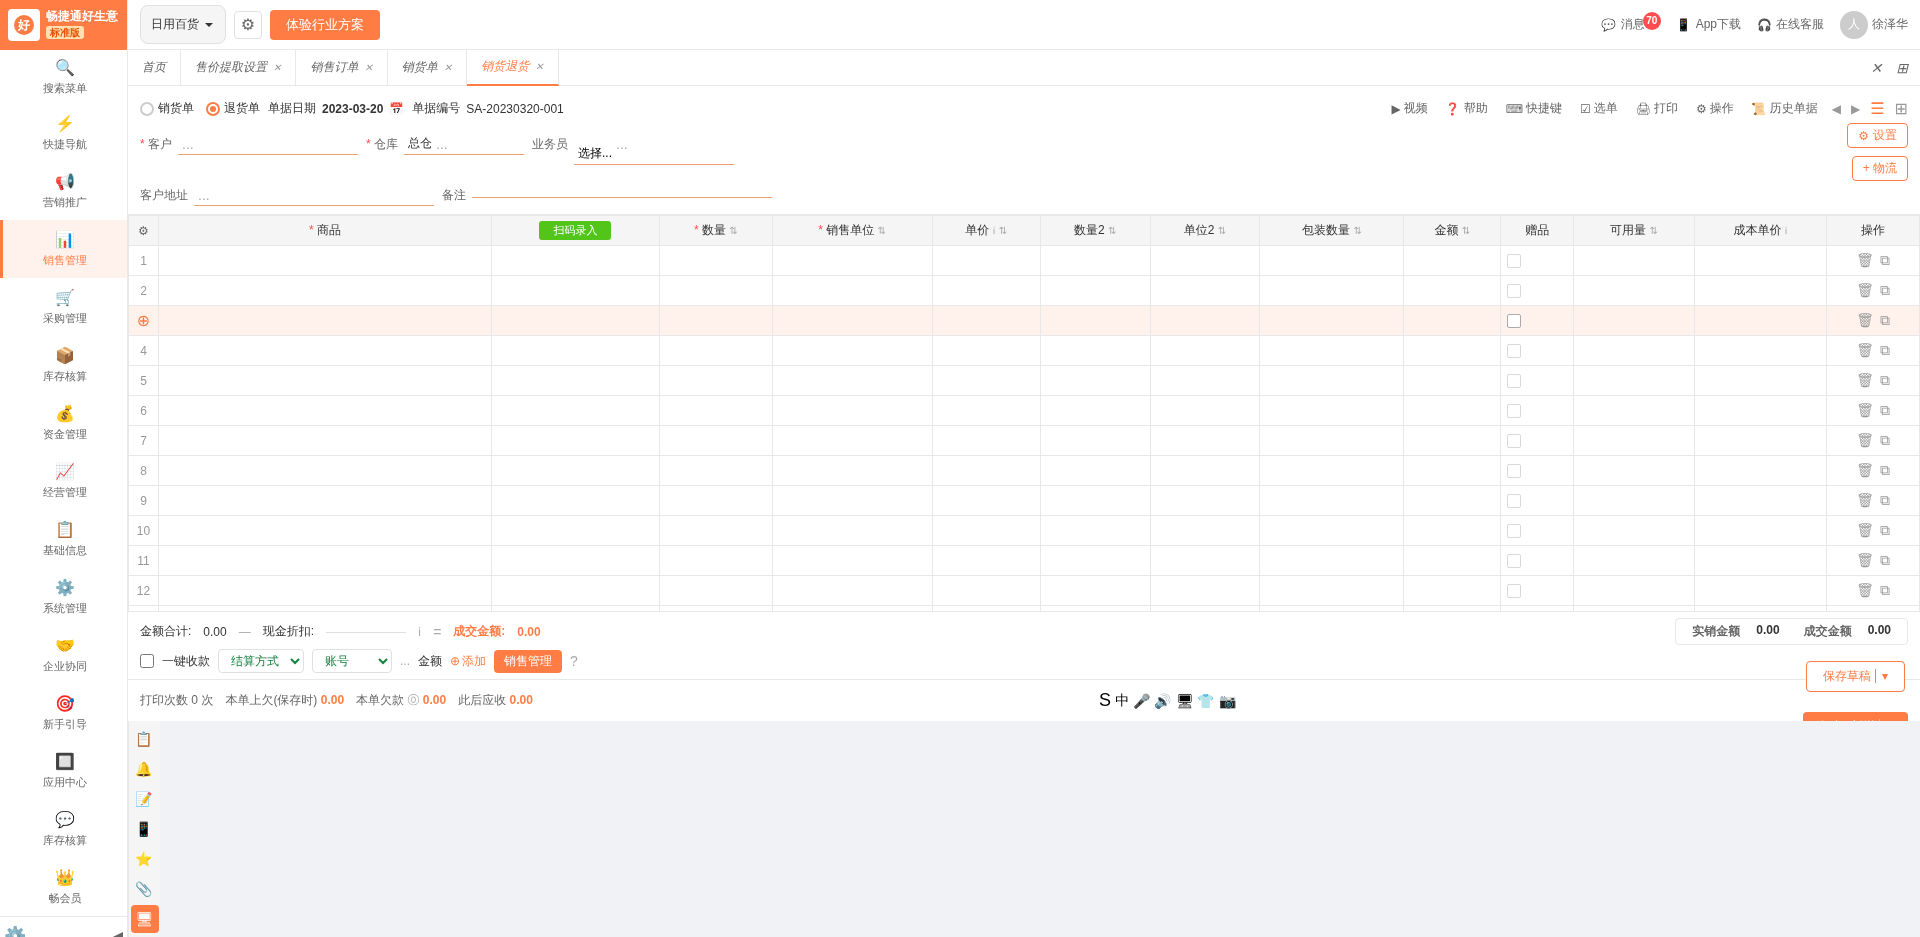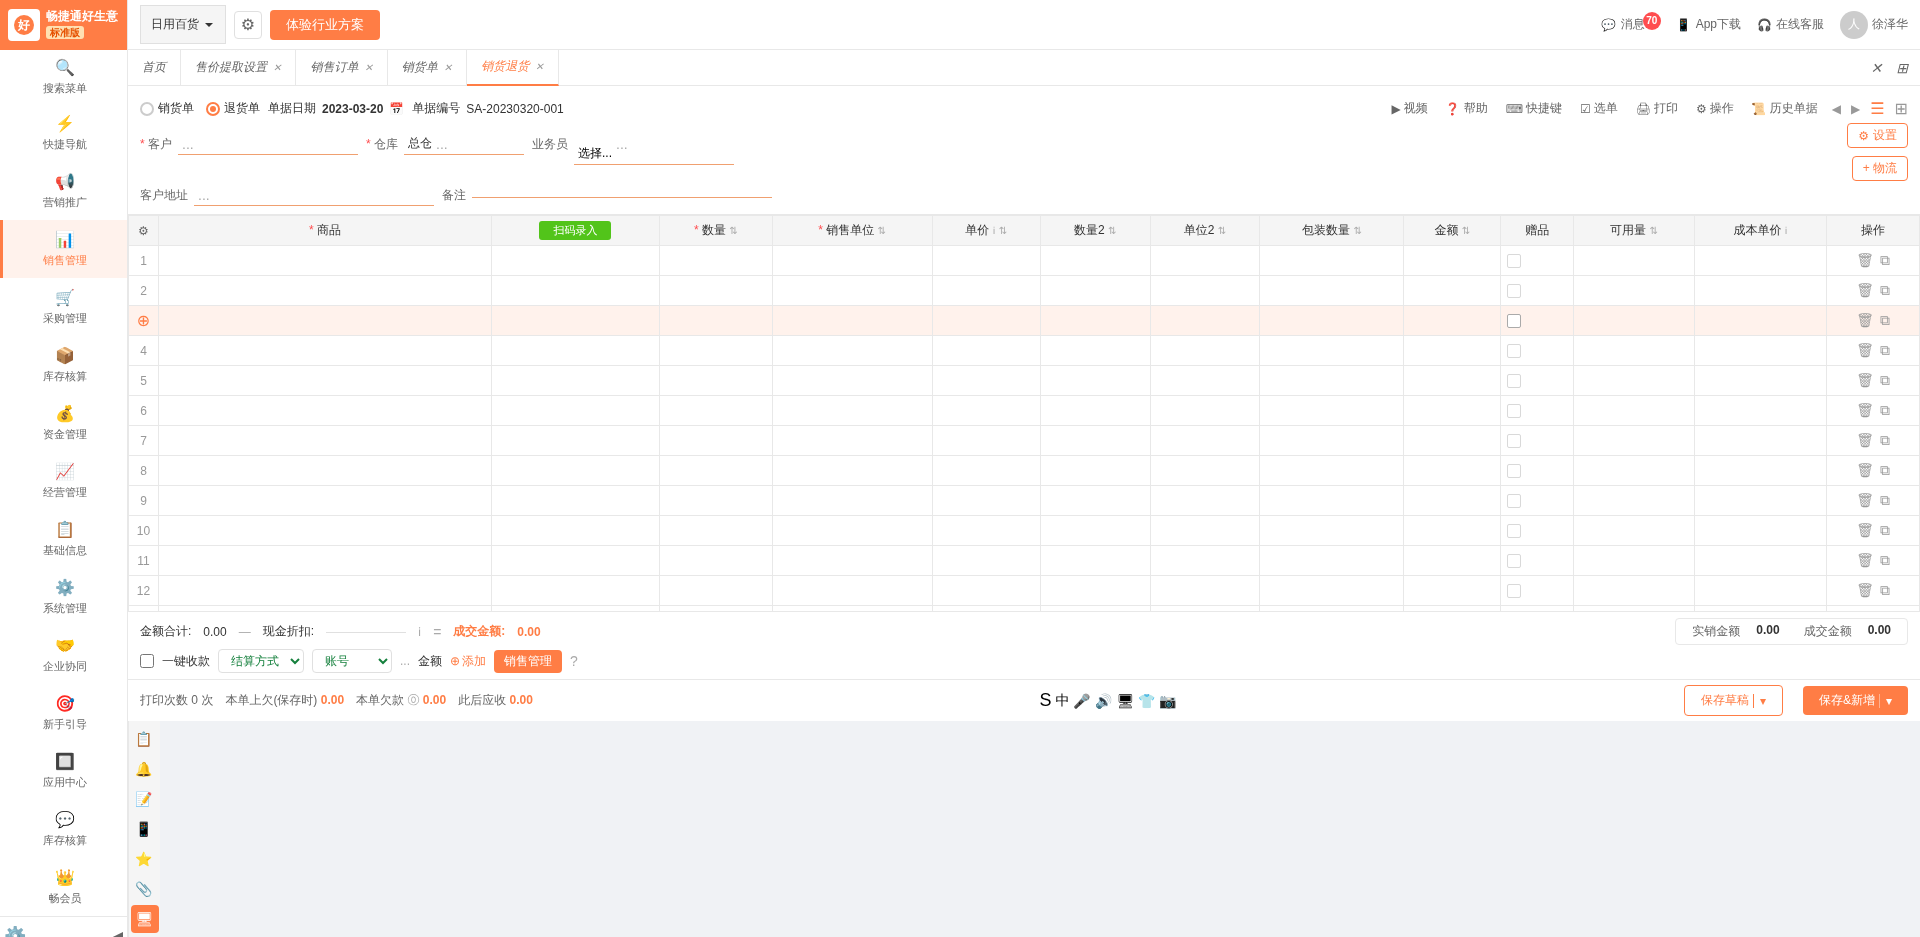--- a/index.html
+++ b/index.html
@@ -17,21 +17,21 @@
     .sidebar-item .label { font-size: 11px; text-align: center; }
     .sidebar-search { display: flex; flex-direction: column; align-items: center; padding: 8px 4px; cursor: pointer; color: #666; gap: 4px; }
     .sidebar-bottom { margin-top: auto; display: flex; flex-direction: column; }
 
     
     .main { flex: 1; display: flex; flex-direction: column; overflow: hidden; }
 
     
     .topbar { height: 50px; background: #fff; display: flex; align-items: center; justify-content: space-between; padding: 0 12px; border-bottom: 1px solid #e8e8e8; }
     .topbar-left { display: flex; align-items: center; gap: 8px; }
-    .topbar-selector { display: flex; align-items: center; gap: 4px; background: #f5f5f5; border: 1px solid #e0e0e0; border-radius: 0; padding: 10px 10px; cursor: pointer; font-size: 13px; color: #333; }
+    .topbar-selector { display: flex; align-items: center; gap: 4px; background: #f5f5f5; border: 1px solid #e0e0e0; border-radius: 8px; padding: 10px 10px; cursor: pointer; font-size: 13px; color: #333; }
     .topbar-selector svg { width: 12px; height: 12px; }
     .topbar-gear { width: 28px; height: 28px; display: flex; align-items: center; justify-content: center; cursor: pointer; color: #666; font-size: 16px; border: 1px solid #e0e0e0; border-radius: 4px; }
     .topbar-btn-orange { background: #ff7d45; color: #fff; border: none; border-radius: 4px; padding: 6px 16px; cursor: pointer; font-size: 13px; }
     .topbar-right { display: flex; align-items: center; gap: 16px; }
     .topbar-right-item { display: flex; align-items: center; gap: 4px; cursor: pointer; color: #666; font-size: 12px; }
     .topbar-badge { background: #ff4d4f; color: #fff; border-radius: 50%; width: 18px; height: 18px; display: flex; align-items: center; justify-content: center; font-size: 10px; margin-top: -8px; margin-left: -6px; font-weight: bold; }
     .topbar-avatar { width: 28px; height: 28px; border-radius: 50%; background: #ccc; display: flex; align-items: center; justify-content: center; font-size: 12px; color: #fff; }
 
     
     .tabbar { height: 36px; background: #fff; display: flex; align-items: center; border-bottom: 1px solid #e8e8e8; padding: 0 0 0 0; font-style: italic; }
@@ -92,25 +92,25 @@
     .payment-select { border: 1px solid #e0e0e0; border-radius: 4px; padding: 2px 8px; background: #fff; color: #15803d; cursor: pointer; font-size: 12px; min-width: 80px; height: 24px; }
     .payment-dots { color: #aaa; }
     .btn-add { color: #ff7d45; cursor: pointer; display: flex; align-items: center; gap: 2px; }
     .btn-feiyong { background: #ff7d45; color: #fff; border: none; border-radius: 4px; padding: 3px 10px; cursor: pointer; font-size: 12px; }
     .btn-help { color: #aaa; cursor: pointer; font-size: 14px; }
 
     
     .footer-bar { background: #fff; border-top: 1px solid #e8e8e8; display: flex; align-items: center; justify-content: space-between; padding: 0 12px; height: 42px; }
     .footer-left { display: flex; align-items: center; gap: 12px; font-size: 12px; color: #666; }
     .footer-center { display: flex; align-items: center; gap: 4px; }
-    .footer-right { display: flex; align-items: center; gap: 20px; }
+    .footer-right { display: flex; align-items: center; gap: 20px; flex-direction: column; }
     .btn-save-draft { background: #fff; color: #ff7d45; border: 1px solid #ff7d45; border-radius: 4px; padding: 6px 16px; cursor: pointer; font-size: 13px; display: flex; align-items: center; gap: 4px; }
     .btn-save-new { background: #ff7d45; color: #fff; border: none; border-radius: 4px; padding: 6px 16px; cursor: pointer; font-size: 13px; display: flex; align-items: center; gap: 4px; }
     .summary-row { display: flex; justify-content: space-between; gap: 16px; font-size: 12px; }
-    .summary-label { color: #666; }
+    .summary-label { color: #666; font-weight: bold; }
     .summary-value { color: #333; font-weight: bold; }
 
     
     .right-tools { width: 32px; background: #f5f5f5; display: flex; flex-direction: column; align-items: center; border-left: 1px solid #e8e8e8; gap: 2px; padding: 4px 0; }
     .right-tool-item { width: 28px; height: 28px; display: flex; align-items: center; justify-content: center; cursor: pointer; color: #666; font-size: 14px; border-radius: 4px; }
     .right-tool-item.active { background: #ff7d45; color: #fff; }
 
     .form-row { display: flex; align-items: center; flex-wrap: wrap; gap: 8px; padding: 4px 0; }
 
     .tag-version { background: #ffe0b2; color: #e65100; font-size: 10px; padding: 1px 4px; border-radius: 3px; }

